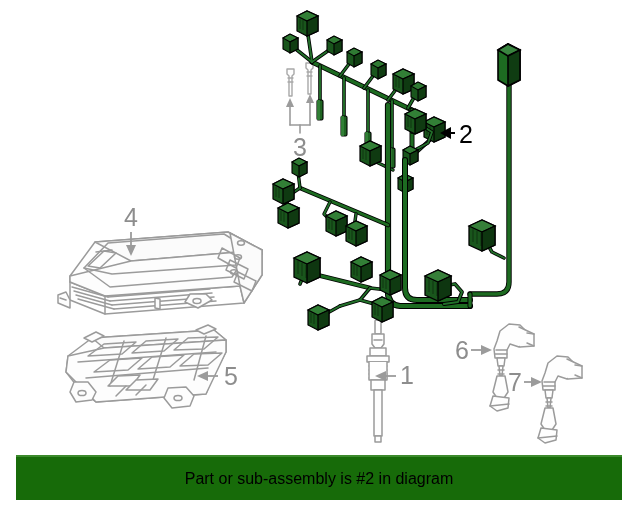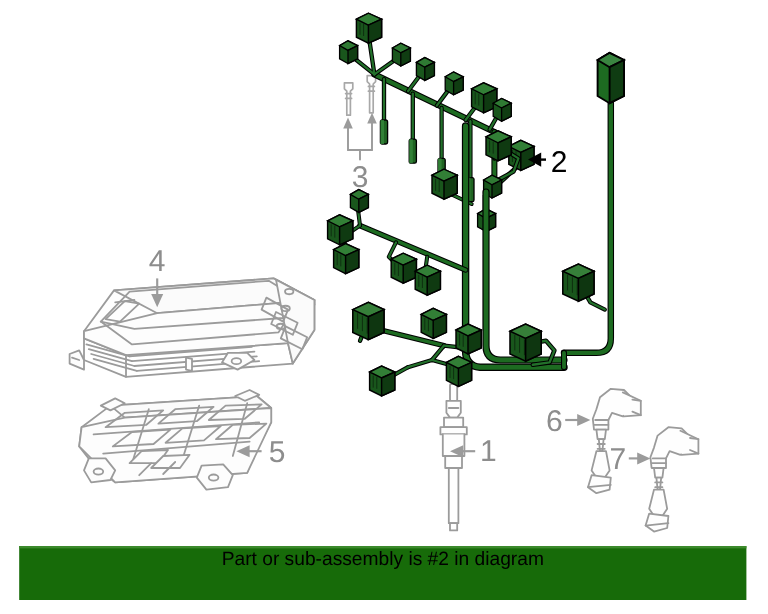--- a/index.html
+++ b/index.html
@@ -40,21 +40,21 @@
     left: 16px;
     top: 455px;
     width: 606px;
     height: 45px;
     background: #176b09;
     border-top: 2px solid #3c8a2c;
     box-sizing: border-box;
     display: flex;
     flex-direction: column;
     align-items: center;
-    justify-content: flex-start;
+    justify-content: center;
     color: #000000;
   }
   #notice-banner .line {
     font-family: "Liberation Sans", sans-serif;
     font-size: 16px;
     line-height: 19px;
     white-space: nowrap;
   }
 </style>
 </head>

